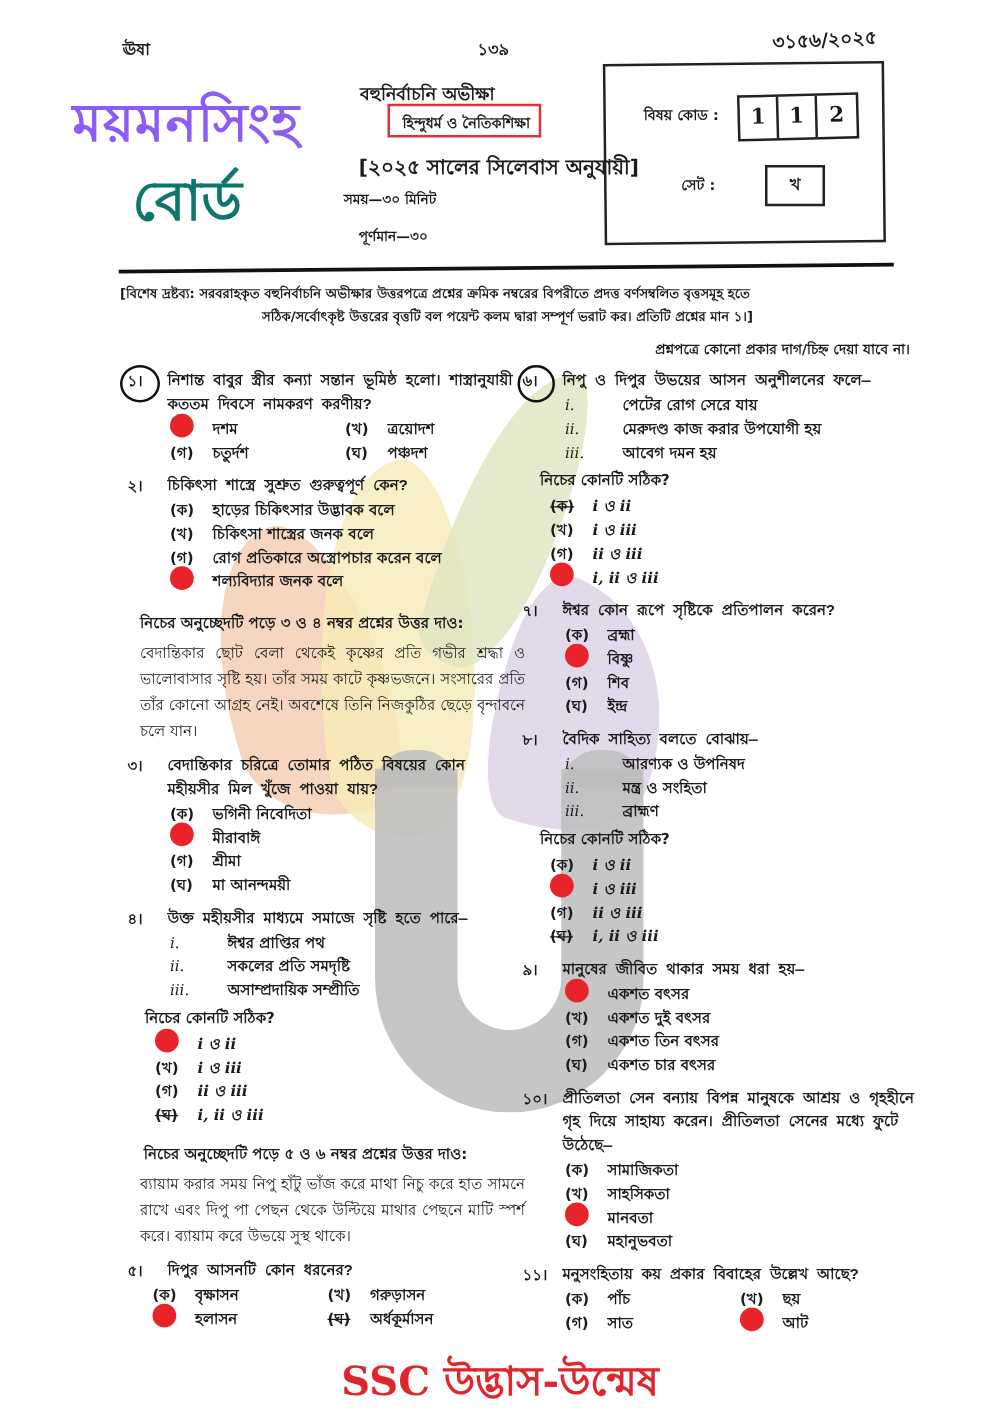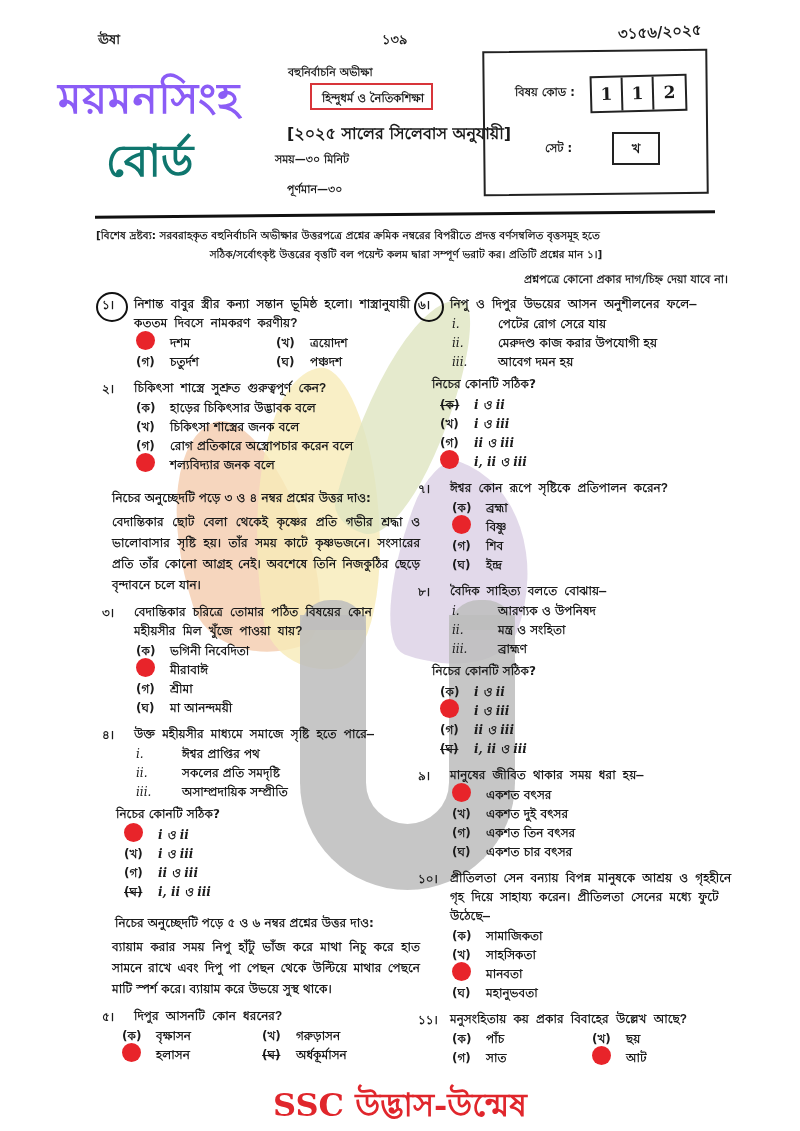--- a/index.html
+++ b/index.html
@@ -17,21 +17,21 @@
   .wm-u-cap-r { left: 449px; top: 600px; width: 66px; height: 30px; background: #bdbdbd; border-radius: 30px 30px 0 0; opacity: .85; }
 
   .abs { position: absolute; }
   .ink { z-index: 2; }
 
   
   .usha { left: 98px; top: 30px; font-size: 13px; font-weight: bold; }
   .page-no { left: 382px; top: 30px; font-size: 13px; font-weight: bold; }
   .board-1 { left: 58px; top: 66px; font-size: 42px; font-weight: bold; color: #8b5cf6; letter-spacing: 1px; font-family: "DejaVu Serif", serif; }
   .board-2 { left: 106px; top: 128px; font-size: 44px; font-weight: bold; color: #0f766e; font-family: "DejaVu Serif", serif; }
-  .mcq-label { left: 288px; top: 64px; font-size: 11px; font-weight: bold; }
+  .mcq-label { left: 288px; top: 64px; font-size: 14px; font-weight: bold; }
   .subject-box { left: 270px; top: 83px; width: 123px; height: 27px; border: 2px solid #d8353a; padding: 5px 0 0 10px; font-size: 11.5px; font-weight: bold; margin-left: 40px; }
   .syllabus { left: 287px; top: 121px; font-size: 16px; font-weight: bold; }
   .time { left: 275px; top: 151px; font-size: 11px; font-weight: bold; }
   .marks { left: 287px; top: 181px; font-size: 11px; font-weight: bold; }
   .ref-no { left: 618px; top: 20px; font-size: 15px; font-weight: bold; transform: rotate(-3deg); }
   .code-panel { left: 483px; top: 50px; width: 225px; height: 145px; border: 2px solid #222; transform: rotate(-0.6deg); }
   .code-label { left: 515px; top: 84px; font-size: 11.5px; font-weight: bold; }
   .code-cells { left: 590px; top: 75px; display: flex; border: 2px solid #222; transform: rotate(-1.5deg); }
   .code-cell { width: 31px; height: 33px; border-right: 2px solid #222; font-family: "DejaVu Serif", serif; font-size: 17px; font-weight: bold; text-align: center; line-height: 33px; }
   .code-cell:last-child { border-right: none; }
@@ -52,21 +52,21 @@
   .opt-row { display: flex; height: 19px; align-items: center; }
   .opt { display: flex; align-items: center; width: 140px; }
   .opt.wide { width: 250px; }
   .opt-key { width: 34px; flex-shrink: 0; font-weight: bold; }
   .opt-text { font-weight: bold; }
   .roman { font-style: italic; font-family: "DejaVu Serif", serif; }
   .stmt { display: flex; margin-left: 34px; font-weight: bold; height: 19px; }
   .stmt .r { width: 46px; font-style: italic; font-family: "DejaVu Serif", serif; font-weight: normal; }
   .which { font-weight: bold; margin: 3px 0 2px 14px; }
   .passage-head { font-weight: bold; margin: 6px 0 4px 10px; }
-  .passage { font-weight: bold; margin-left: 10px; line-height: 21px; text-align: justify; }
+  .passage { font-weight: normal; margin-left: 10px; line-height: 21px; text-align: justify; }
   .dot { width: 19px; height: 19px; border-radius: 50%; background: #e8242a; display: inline-block; }
   .circled { position: absolute; border: 2px solid #111; border-radius: 50%; }
   .struck { text-decoration: line-through; }
   .gap { height: 8px; }
 
   .footer { left: 0; width: 800px; top: 1080px; text-align: center; font-size: 32px; font-weight: bold; color: #e0262c; font-family: "DejaVu Serif", serif; }
 </style>
 </head>
 <body>
 

